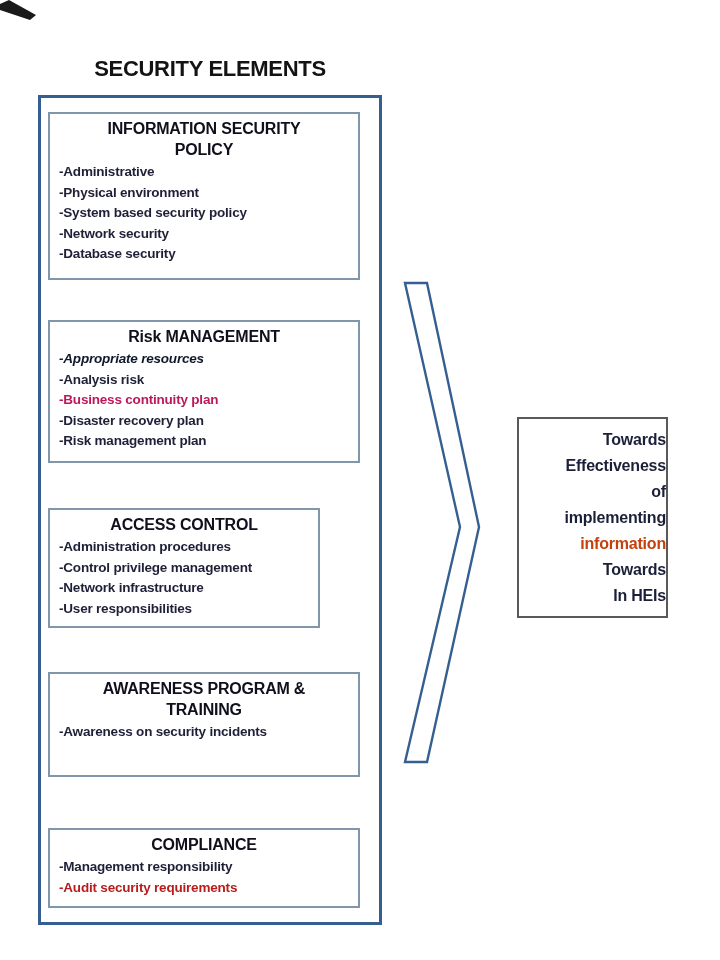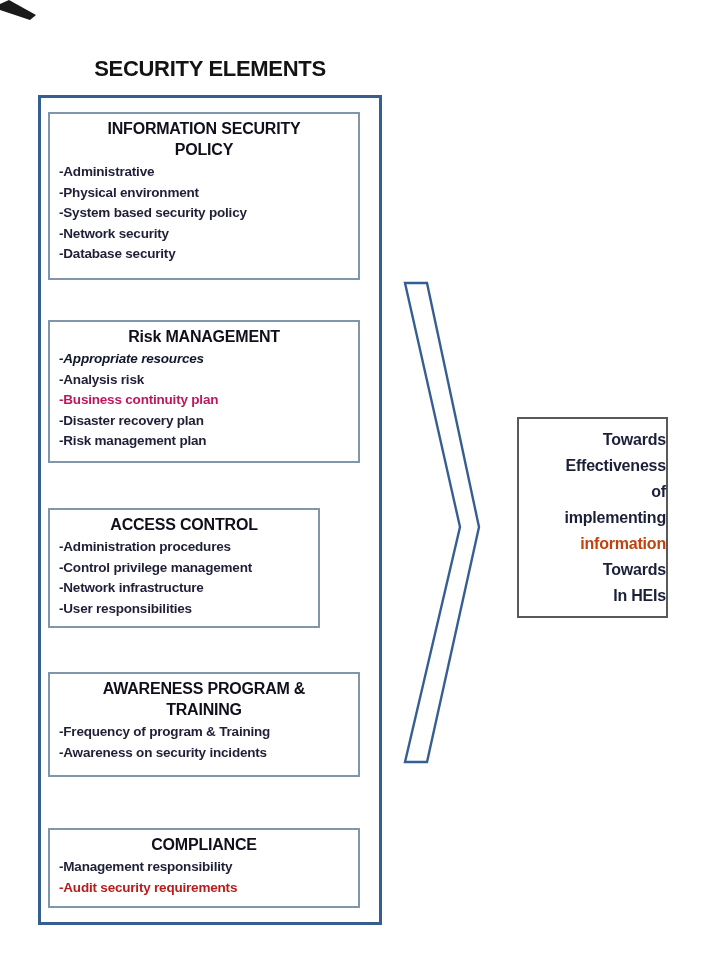--- a/index.html
+++ b/index.html
@@ -139,21 +139,20 @@
           <div class="section-item" style="color: rgb(31, 31, 56);">-Network infrastructure</div>
           <div class="section-item" style="color: rgb(31, 31, 56);">-User responsibilities</div>
         </div>
       </div>
       <div class="section-box" style="left: 48px; width: 312px; top: 672px; height: 105px; border-color: rgb(128, 150, 171);">
         <div class="section-heading">
           <div class="section-heading-line" style="color: rgb(16, 16, 28);">AWARENESS PROGRAM &amp;</div>
           <div class="section-heading-line" style="color: rgb(16, 16, 28);">TRAINING</div>
         </div>
         <div class="section-item-list">
-          <div class="section-item" style="color: rgb(31, 31, 56);">-Frequency of program &amp; Training</div>
           <div class="section-item" style="color: rgb(31, 31, 56);">-Awareness on security incidents</div>
         </div>
       </div>
       <div class="section-box" style="left: 48px; width: 312px; top: 828px; height: 80px; border-color: rgb(128, 150, 171);">
         <div class="section-heading">
           <div class="section-heading-line" style="color: rgb(16, 16, 28);">COMPLIANCE</div>
         </div>
         <div class="section-item-list">
           <div class="section-item" style="color: rgb(31, 31, 56);">-Management responsibility</div>
           <div class="section-item" style="color: #b91c1c;">-Audit security requirements</div>

